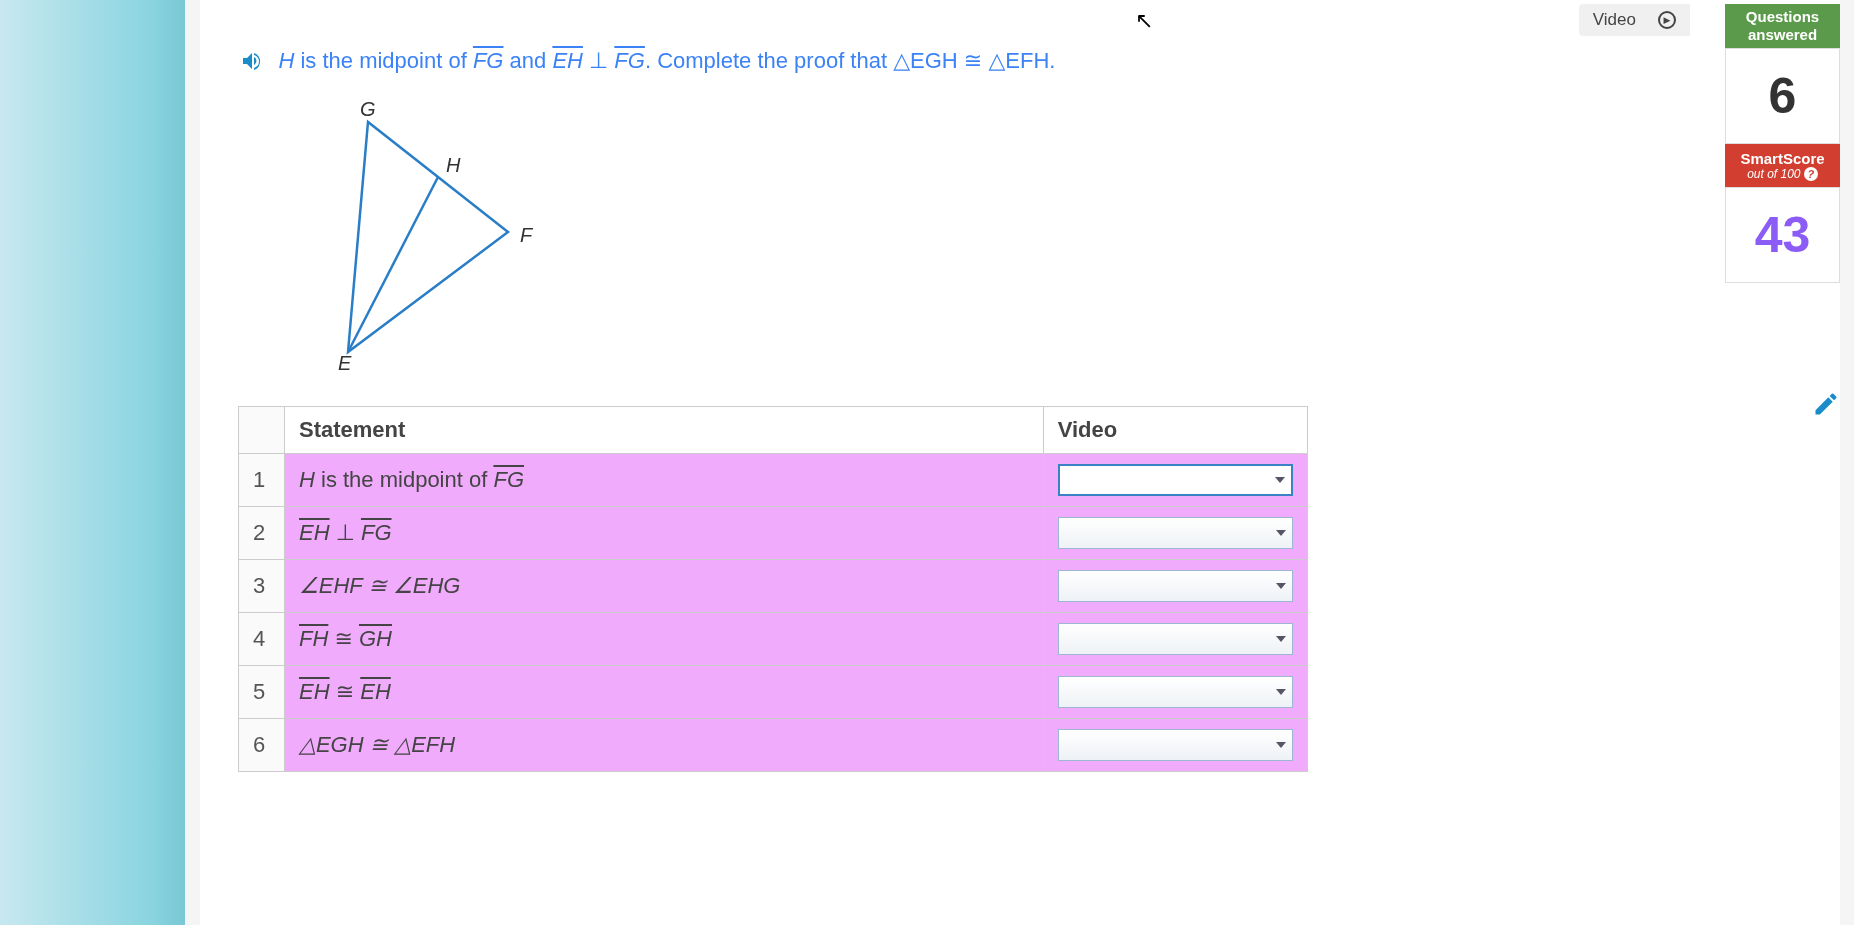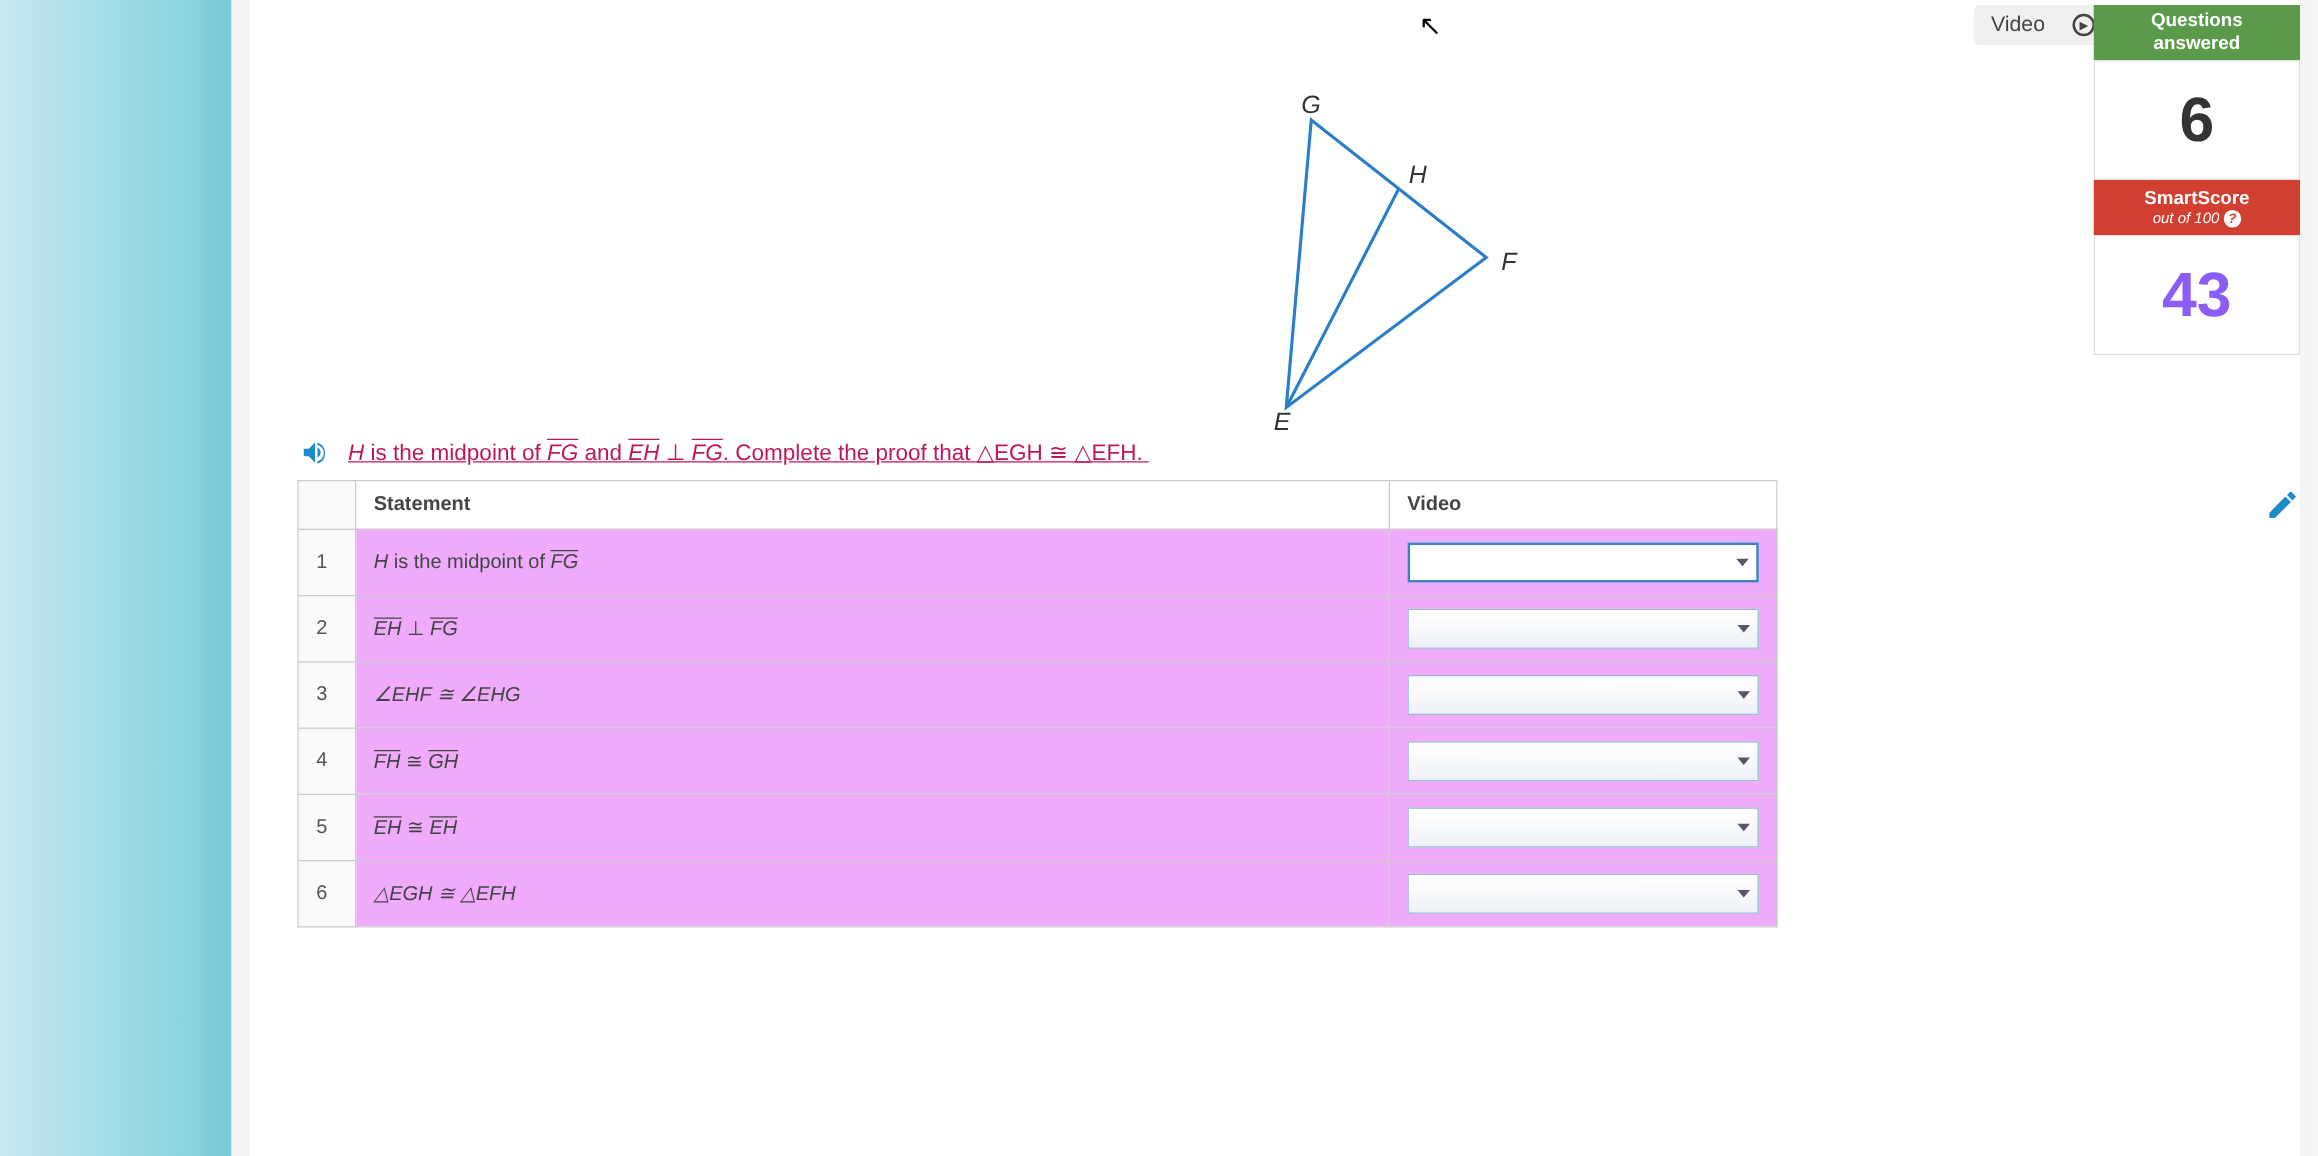--- a/index.html
+++ b/index.html
@@ -49,21 +49,21 @@
     border: 2px solid #444;
     border-radius: 50%;
     align-items: center; justify-content: center;
     font-size: 9px;
     line-height: 1;
   }
   .side-panel {
     position: absolute;
     right: 0;
     top: 4px;
-    width: 165px;
+    width: 115px;
   }
   .qa-header {
     background: #5a9a4a;
     color: #fff;
     font-size: 15px;
     text-align: center;
     padding: 4px 2px;
     font-weight: bold;
     line-height: 1.2;
   }
@@ -114,35 +114,34 @@
     width: 1060px;
   }
   .speaker-icon {
     display: inline-flex;
     width: 28px; height: 24px;
     vertical-align: middle;
     margin-right: 8px;
     color: #1a8cc9;
   }
   .question-text {
-    font-size: 18px;
-    color: #be185d;
+    font-size: 22px;
+    color: #3b82f6;
     display: inline;
     vertical-align: middle;
-    text-decoration: underline;
   }
   .overline { text-decoration: overline; font-style: italic; }
   .geom-svg {
     margin: 28px 0 20px 60px;
   }
   table.proof {
     border-collapse: collapse;
-    width: 1184px;
+    width: 1070px;
     margin-top: 10px;
-    font-size: 16px;
+    font-size: 22px;
     color: #444;
   }
   table.proof th, table.proof td {
     border: 1px solid #ccc;
     padding: 10px 14px;
     text-align: left;
     background: #f0abfc;
   }
   table.proof th {
     font-weight: bold;

